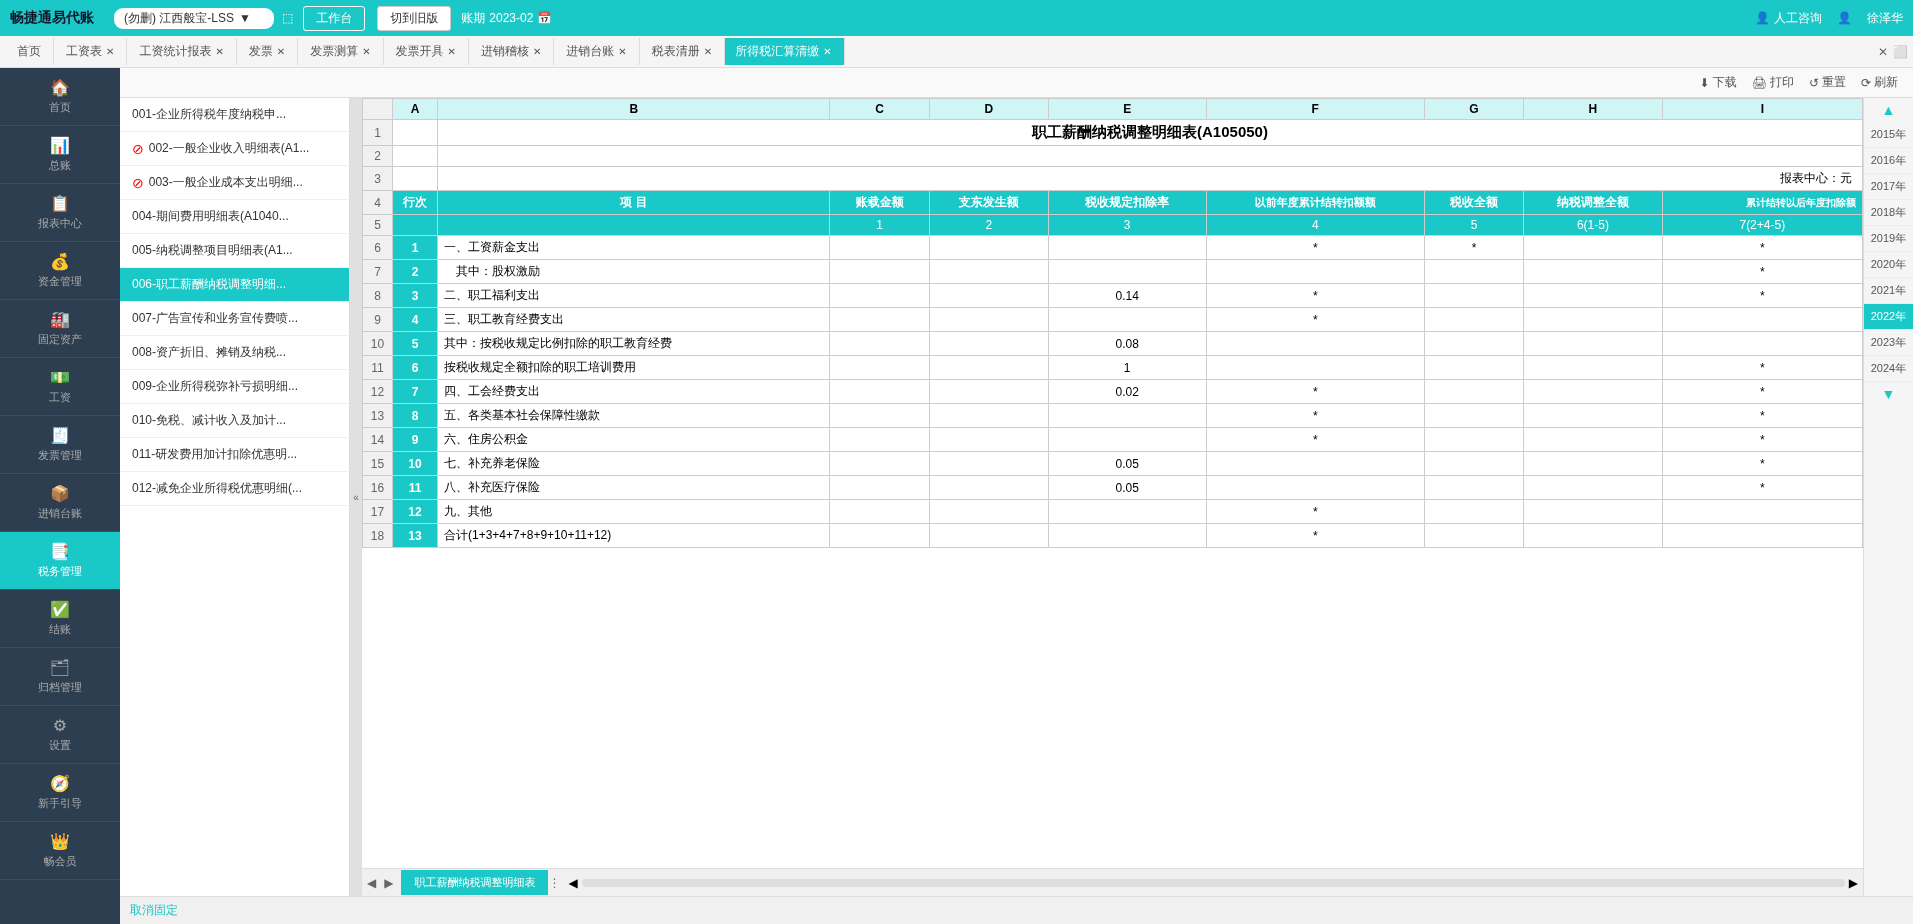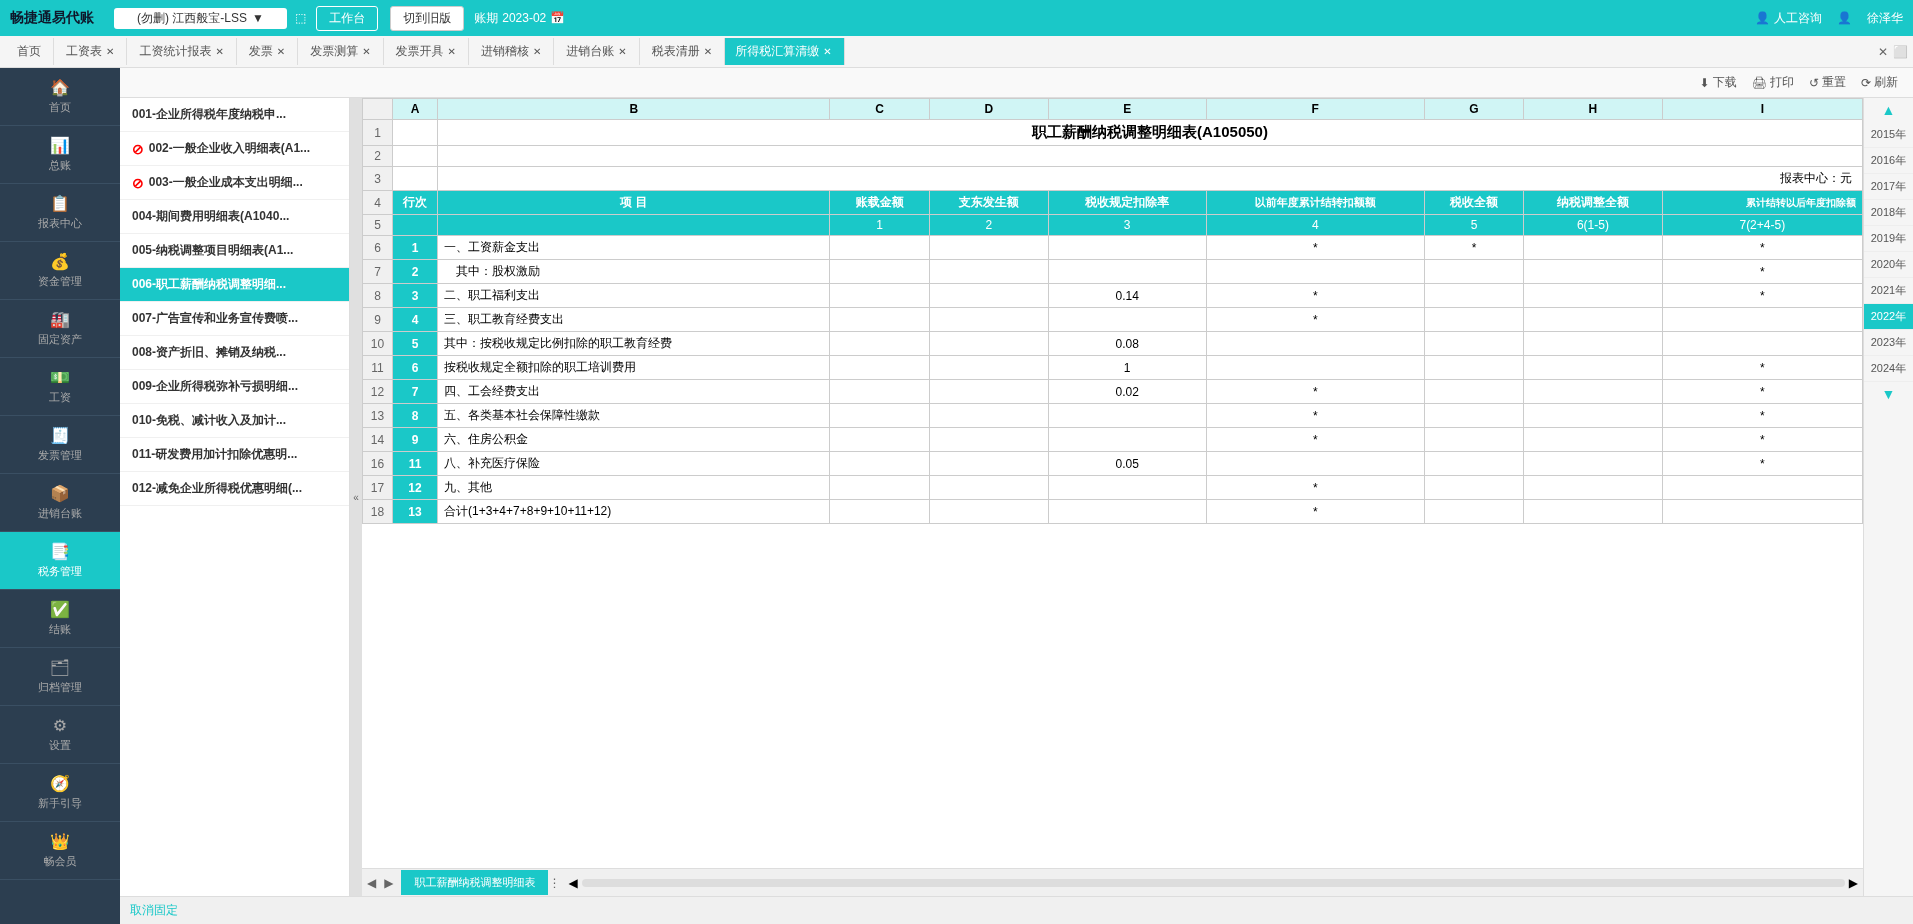--- a/index.html
+++ b/index.html
@@ -1,21 +1,21 @@
 <!DOCTYPE html>
 <html><head>
   <meta charset="utf-8">
   <style>
     * { box-sizing: border-box; margin: 0; padding: 0; font-family: 'Microsoft YaHei', Arial, sans-serif; font-size: 12px; }
     body { width: 1913px; height: 924px; overflow: hidden; background: #f0f2f5; display: flex; flex-direction: column; }
 
     
     .top-bar { height: 36px; background: #1ac8c8; display: flex; align-items: center; padding: 0 10px; flex-shrink: 0; }
     .top-bar-logo { color: #0f172a; font-size: 14px; font-weight: bold; margin-right: 20px; }
-    .top-bar-company { background: white; border-radius: 3px; padding: 2px 23px; display: flex; align-items: center; gap: 5px; min-width: 160px; }
+    .top-bar-company { background: white; border-radius: 9px; padding: 2px 10px; display: flex; align-items: center; gap: 5px; min-width: 160px; }
     .top-bar-company span { font-size: 12px; color: #333; }
     .top-bar-actions { display: flex; align-items: center; gap: 12px; margin-left: 10px; }
     .btn-workspace { background: #1ac8c8; border: 1px solid white; color: white; padding: 3px 12px; border-radius: 3px; cursor: pointer; }
     .btn-switch { background: white; border: 1px solid #ccc; color: #333; padding: 3px 12px; border-radius: 3px; cursor: pointer; }
     .top-bar-period { color: white; margin-left: 10px; display: flex; align-items: center; gap: 4px; }
     .top-bar-right { margin-left: auto; display: flex; align-items: center; gap: 15px; color: white; }
 
     
     .nav-tabs { height: 32px; background: #f5f5f5; border-bottom: 1px solid #ddd; display: flex; align-items: center; padding: 0 5px; flex-shrink: 0; overflow: hidden; }
     .nav-tab { padding: 5px 12px; cursor: pointer; color: #555; border-right: 1px solid #ddd; display: flex; align-items: center; gap: 4px; white-space: nowrap; }
@@ -34,21 +34,21 @@
     .sidebar-item .label { font-size: 11px; text-align: center; }
 
     
     .content-area { flex: 1; display: flex; flex-direction: column; overflow: hidden; }
 
     
     .content-body { display: flex; flex: 1; overflow: hidden; }
 
     
     .left-panel { width: 230px; background: #fff; border-right: 1px solid #ddd; overflow-y: auto; flex-shrink: 0; }
-    .left-panel-item { padding: 8px 12px; cursor: pointer; color: #333; border-bottom: 1px solid #f0f0f0; font-size: 12px; display: flex; align-items: center; gap: 5px; font-weight: bold; }
+    .left-panel-item { padding: 8px 12px; cursor: pointer; color: #333; border-bottom: 1px solid #f0f0f0; font-size: 12px; display: flex; align-items: center; gap: 5px; }
     .left-panel-item.active { background: #1ac8c8; color: white; }
     .left-panel-item .error-icon { color: red; font-size: 14px; }
     .collapse-btn { width: 12px; background: #e0e0e0; display: flex; align-items: center; justify-content: center; cursor: pointer; color: #666; font-size: 10px; flex-shrink: 0; }
 
     
     .table-area { flex: 1; display: flex; flex-direction: column; overflow: hidden; background: #fff; }
     .table-toolbar { padding: 6px 15px; background: #f9f9f9; border-bottom: 1px solid #ddd; display: flex; align-items: center; gap: 15px; justify-content: flex-end; }
     .table-toolbar button { background: none; border: none; cursor: pointer; color: #555; display: flex; align-items: center; gap: 3px; }
     .warning-bar { background: #fff3cd; padding: 6px 15px; font-size: 11px; color: #856404; line-height: 1.5; border-bottom: 1px solid #ffc107; flex-shrink: 0; }
 
@@ -383,20 +383,32 @@
                 <td class="col-b">六、住房公积金</td>
                 <td></td>
                 <td></td>
                 <td></td>
                 <td>*</td>
                 <td></td>
                 <td></td>
                 <td>*</td>
               </tr>
 
+              <tr>
+                <td class="row-num">15</td>
+                <td class="col-a">10</td>
+                <td class="col-b">七、补充养老保险</td>
+                <td></td>
+                <td></td>
+                <td>0.05</td>
+                <td></td>
+                <td></td>
+                <td></td>
+                <td>*</td>
+              </tr>
 
               <tr>
                 <td class="row-num">16</td>
                 <td class="col-a">11</td>
                 <td class="col-b">八、补充医疗保险</td>
                 <td></td>
                 <td></td>
                 <td>0.05</td>
                 <td></td>
                 <td></td>

